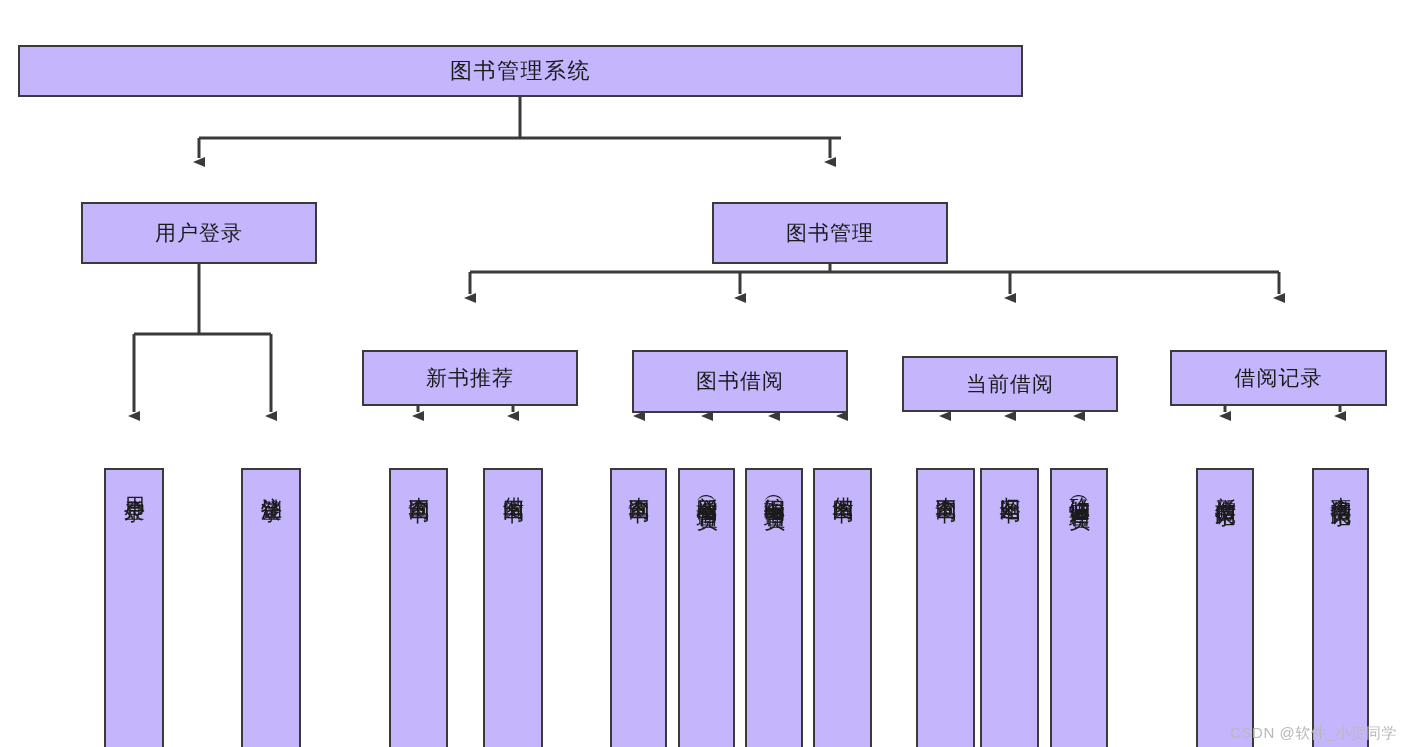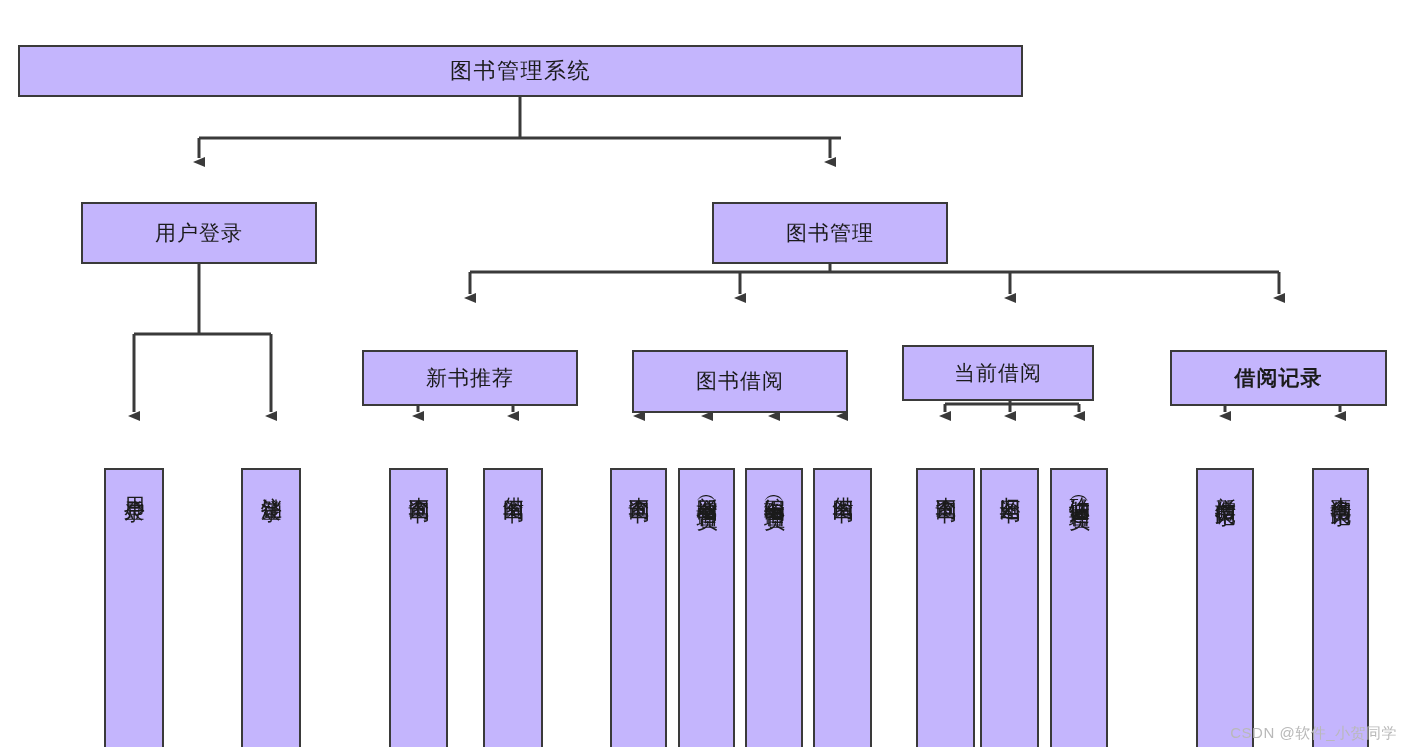--- a/index.html
+++ b/index.html
@@ -133,24 +133,24 @@
   <div class="node h" style="left:712px;top:170px;width:236px;height:62px;">
     <span class="label">图书管理</span>
   </div>
 
   <div class="node h" style="left:362px;top:318px;width:216px;height:56px;">
     <span class="label">新书推荐</span>
   </div>
   <div class="node h" style="left:632px;top:318px;width:216px;height:63px;">
     <span class="label">图书借阅</span>
   </div>
-  <div class="node h" style="left:902px;top:313px;width:192px;height:56px;">
+  <div class="node h" style="left:902px;top:324px;width:216px;height:56px;">
     <span class="label">当前借阅</span>
   </div>
-  <div class="node h" style="left:1170px;top:318px;width:217px;height:56px;font-weight:bold;">
+  <div class="node h" style="left:1170px;top:318px;width:217px;height:56px;">
     <span class="label">借阅记录</span>
   </div>
 
   <div class="node v" style="left:104px;top:436px;width:60px;height:299px;">
     <span class="label">用户登录</span>
   </div>
   <div class="node v" style="left:241px;top:436px;width:60px;height:299px;">
     <span class="label">注销登录</span>
   </div>
 

